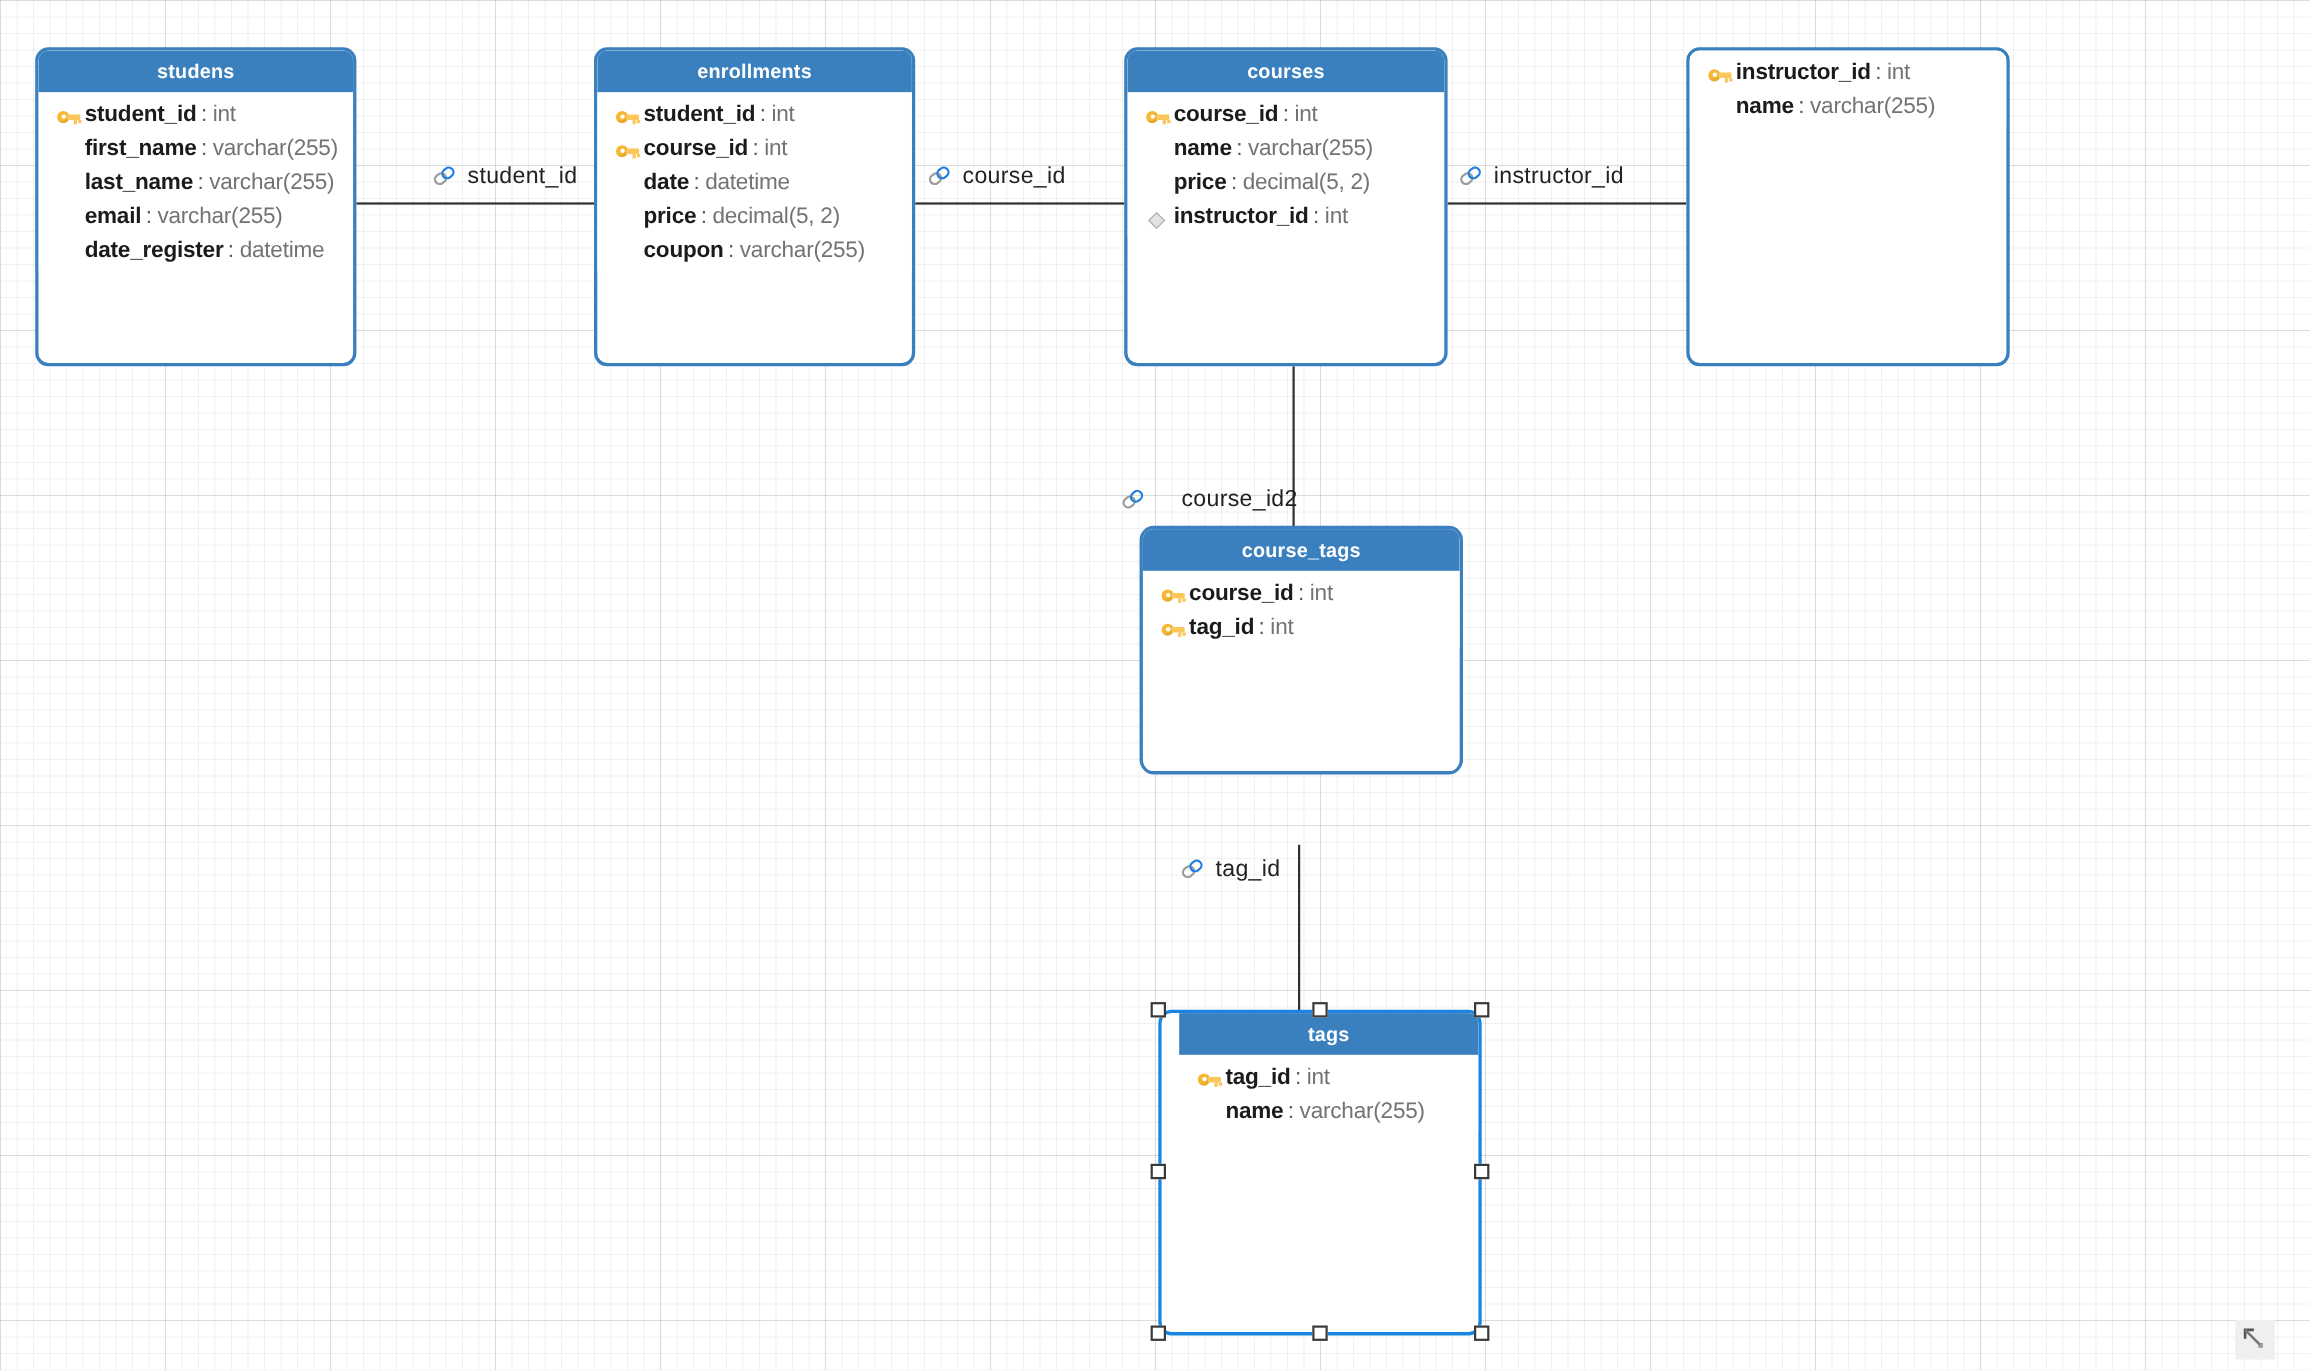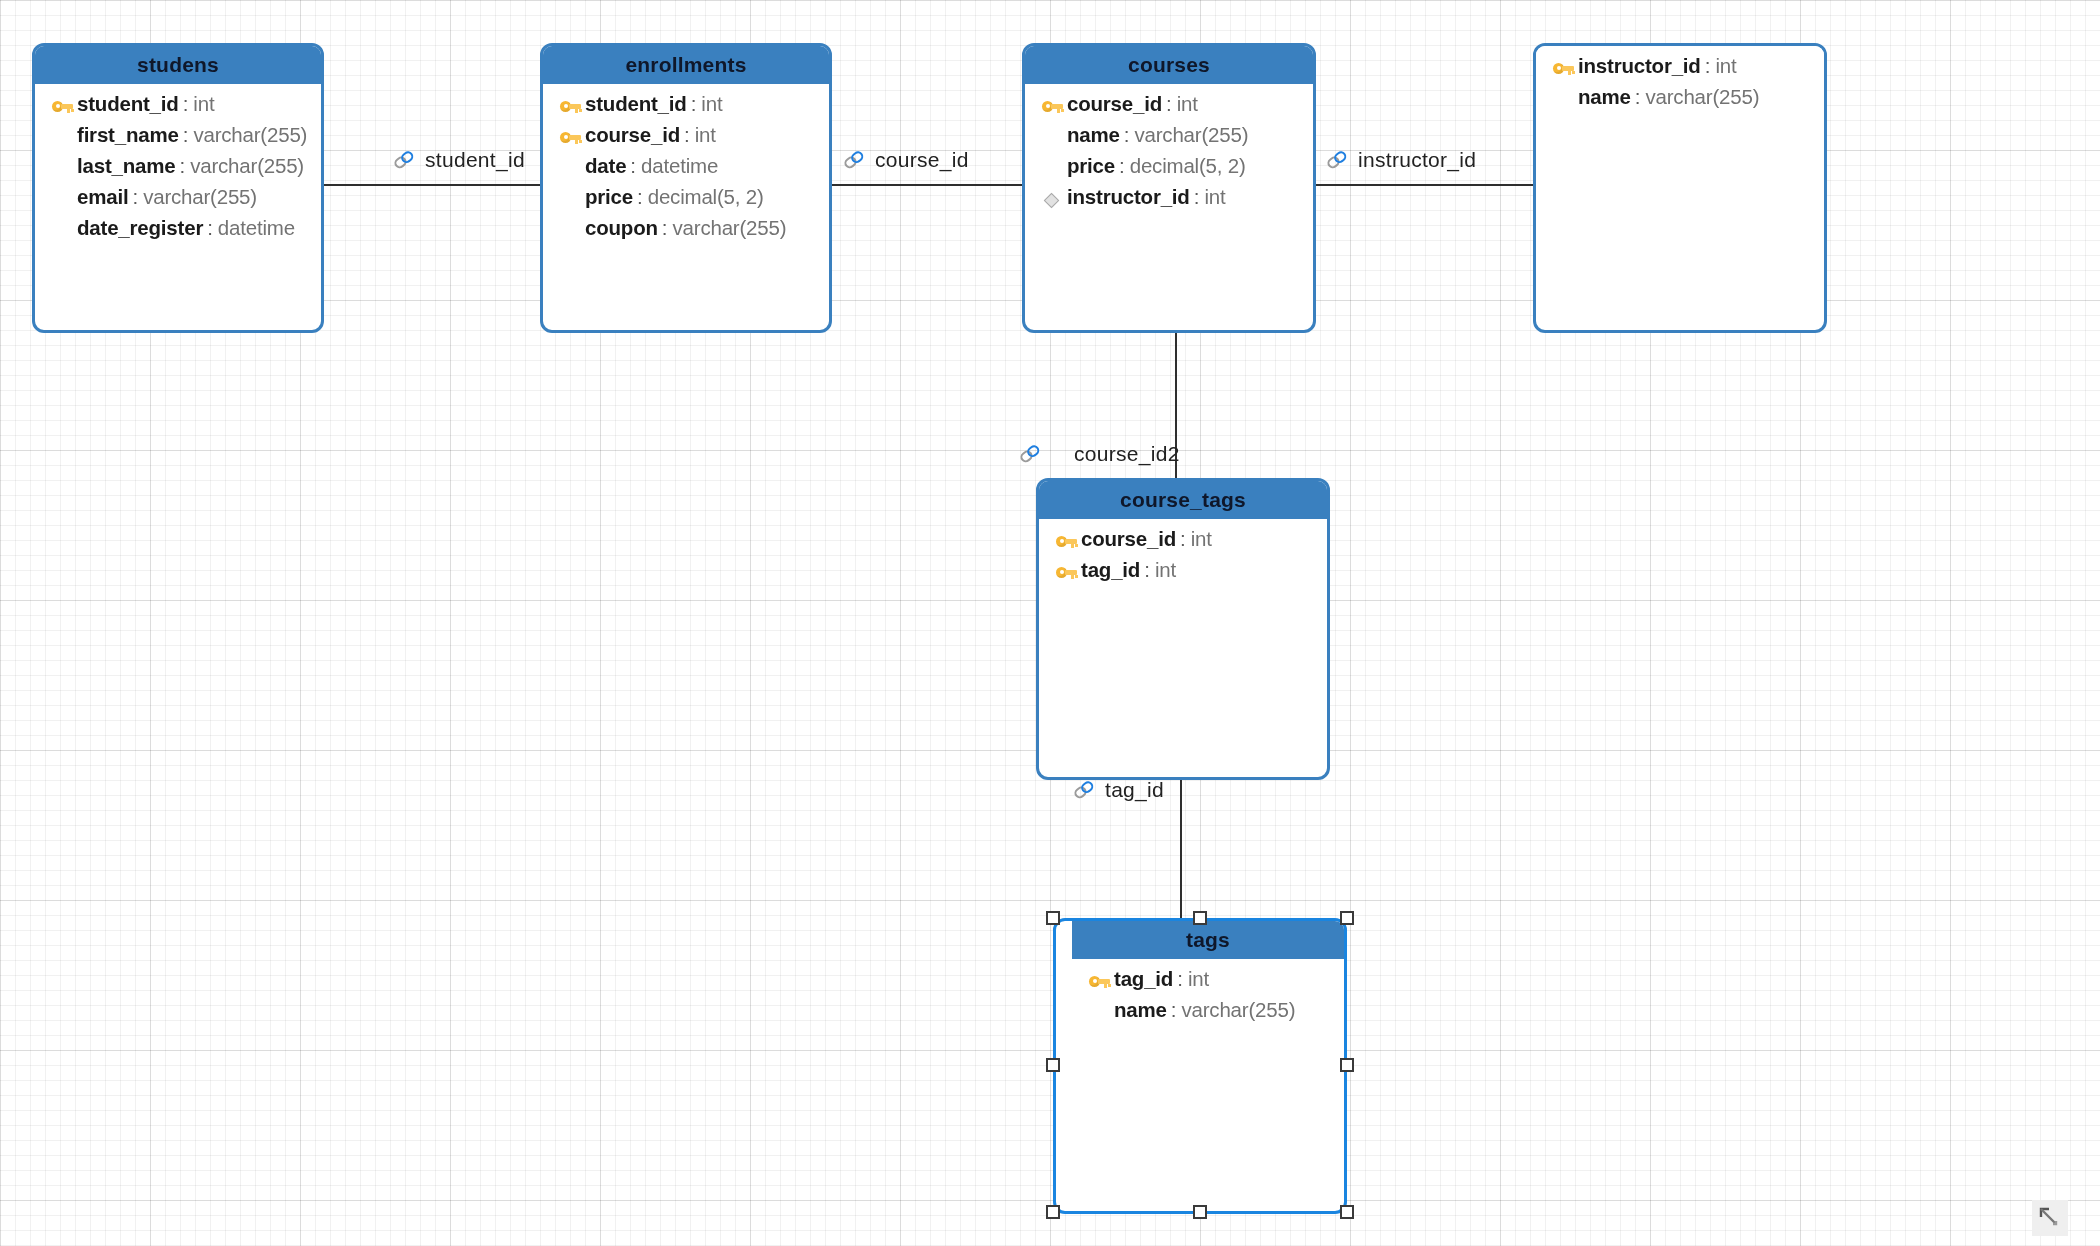--- a/index.html
+++ b/index.html
@@ -33,22 +33,22 @@
     overflow: hidden;
   }
   .entity.selected {
     border-color: #1a85e0;
     border-width: 3px;
     padding-left: 16px;
   }
   .entity-header {
     height: 38px;
     background: #3a80bf;
-    color: #0f172a;
-    font-size: 21px;
+    color: #ffffff;
+    font-size: 18px;
     font-weight: bold;
     display: flex;
     align-items: center;
     justify-content: center;
     letter-spacing: 0.2px;
     text-align: right;
   }
   .entity.selected .entity-header {
     background: #3a80bf;
   }
@@ -331,21 +331,21 @@
           <span class="field-type">int</span>
         </div>
         <div class="field-row">
           <span class="field-icon"></span>
           <span class="field-name">name</span>
           <span class="field-sep">:</span>
           <span class="field-type">varchar(255)</span>
         </div>
       </div>
     </div>
-    <div class="entity" style="left: 1036px; top: 478px; width: 294px; height: 302px;">
+    <div class="entity" style="left: 1036px; top: 478px; width: 294px; height: 226px; border-radius: 13px;">
       <div class="entity-header">course_tags</div>
       <div class="entity-body">
         <div class="field-row">
           <span class="field-icon icon-key">
             <span class="bow"></span>
             <span class="shaft"></span>
             <span class="tooth1"></span>
             <span class="tooth2"></span>
           </span>
           <span class="field-name">course_id</span>

